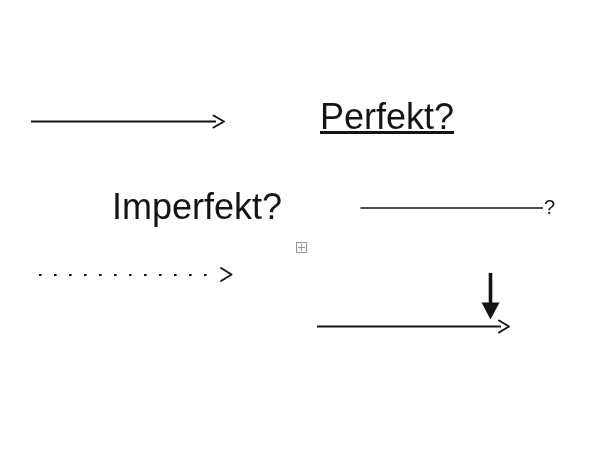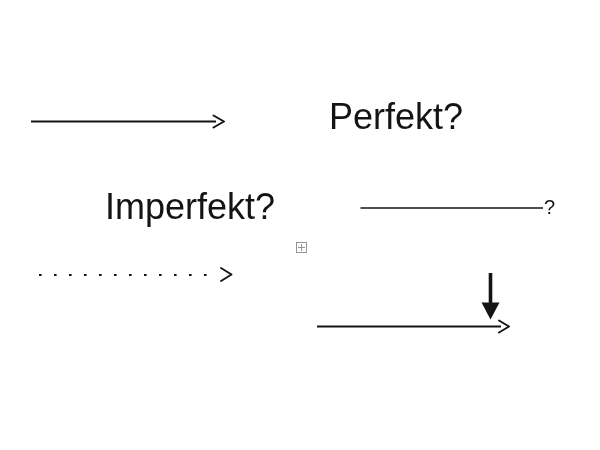--- a/index.html
+++ b/index.html
@@ -34,22 +34,22 @@
   }
   .label{
     position:absolute;
     color:var(--ink);
     white-space:nowrap;
   }
   .label-big{
     font-size:36px;
     line-height:43px;
   }
-  .perfekt{left:329px;top:95px;}
-  .imperfekt{left:105px;top:185px;}
+  .perfekt{left:320px;top:95px;text-decoration:underline;}
+  .imperfekt{left:112px;top:185px;}
   .qmark{
     left:544px;top:195px;
     font-size:20px;
     line-height:24px;
   }
   .anchor{
     position:absolute;
     left:296px;top:242px;
     width:9px;height:9px;
     border:1px solid var(--anchor);

